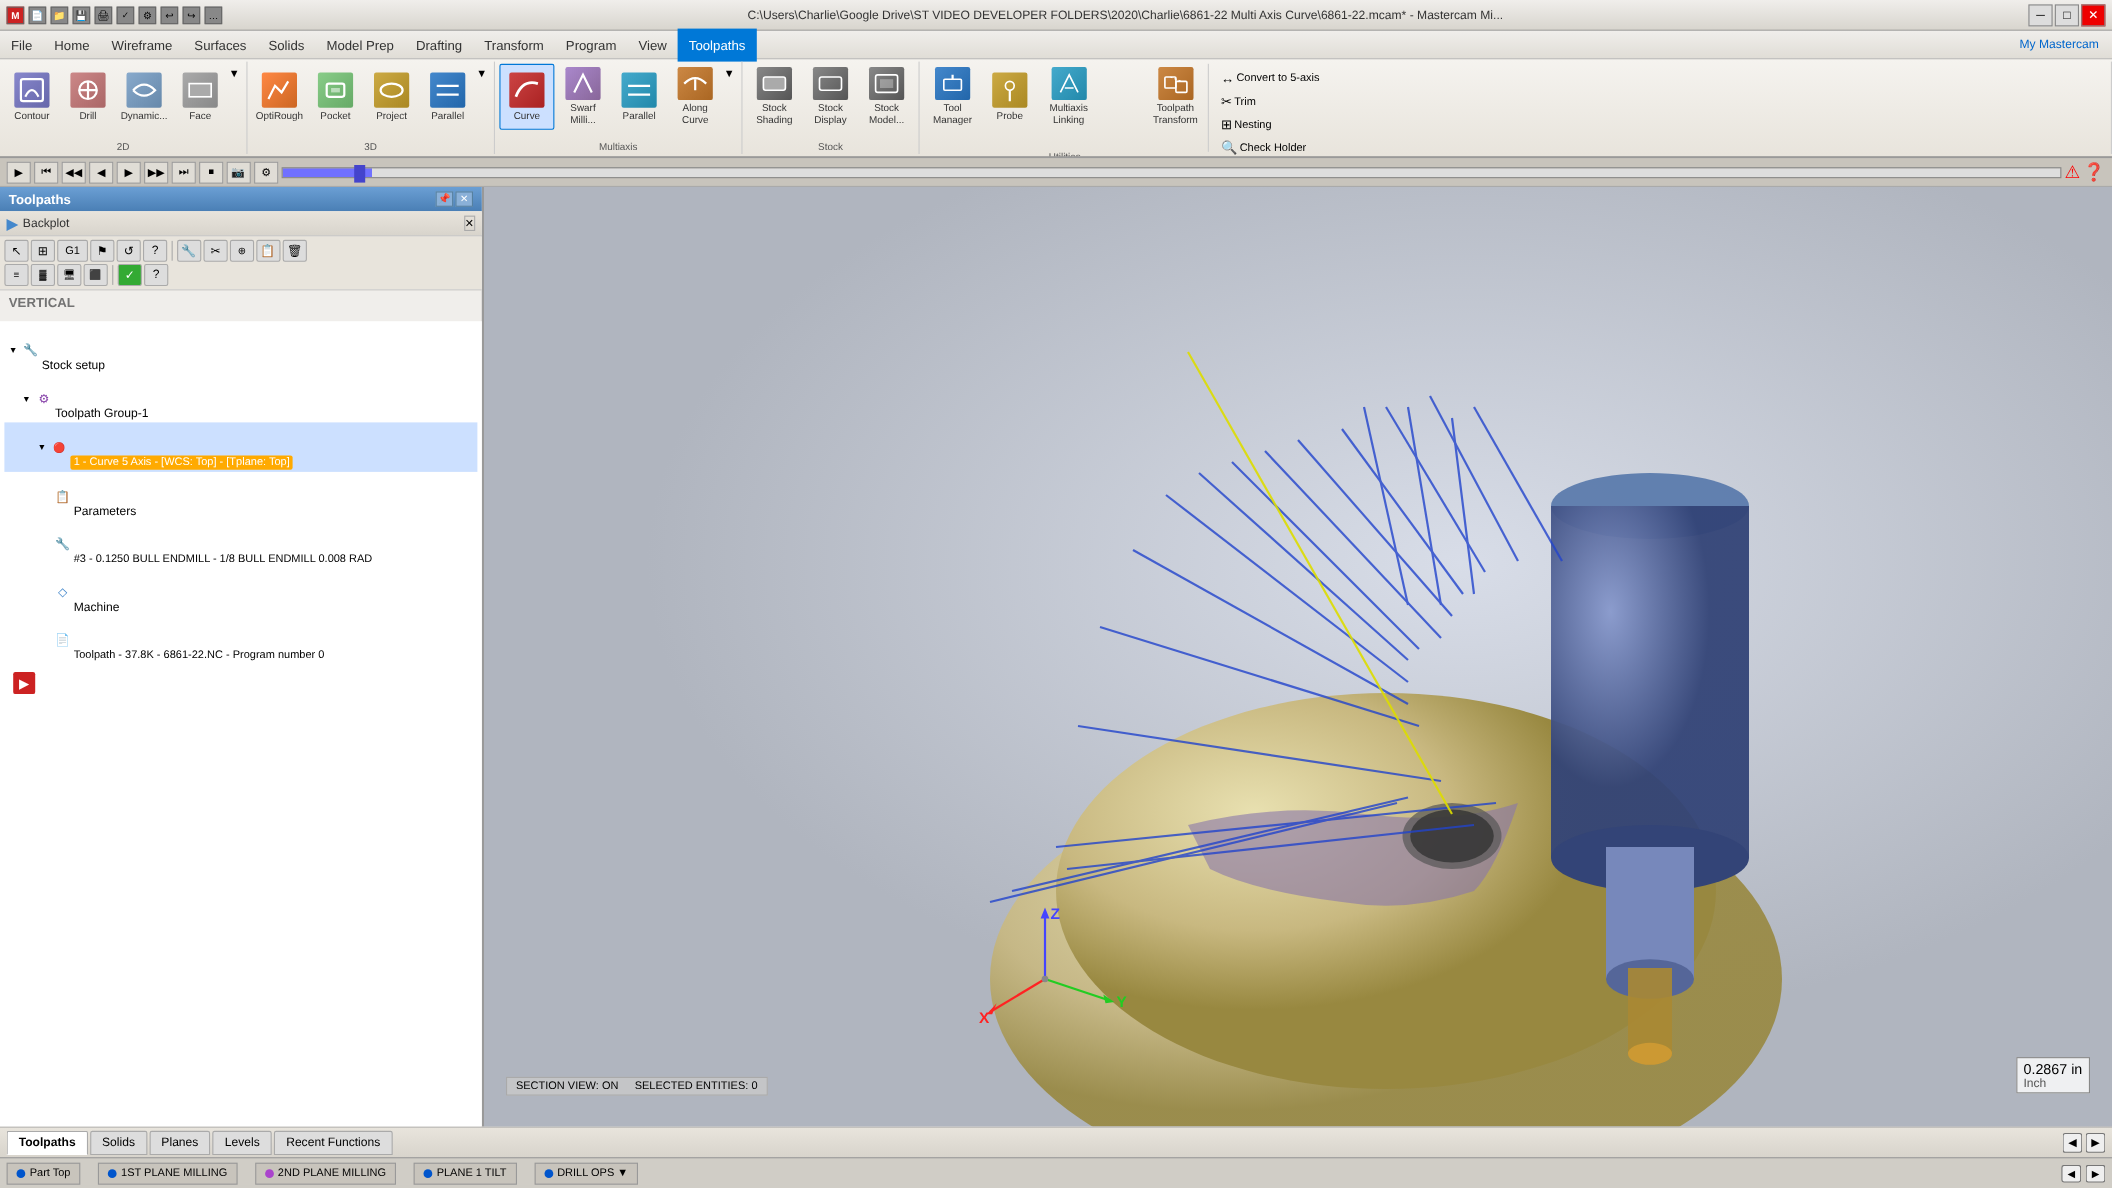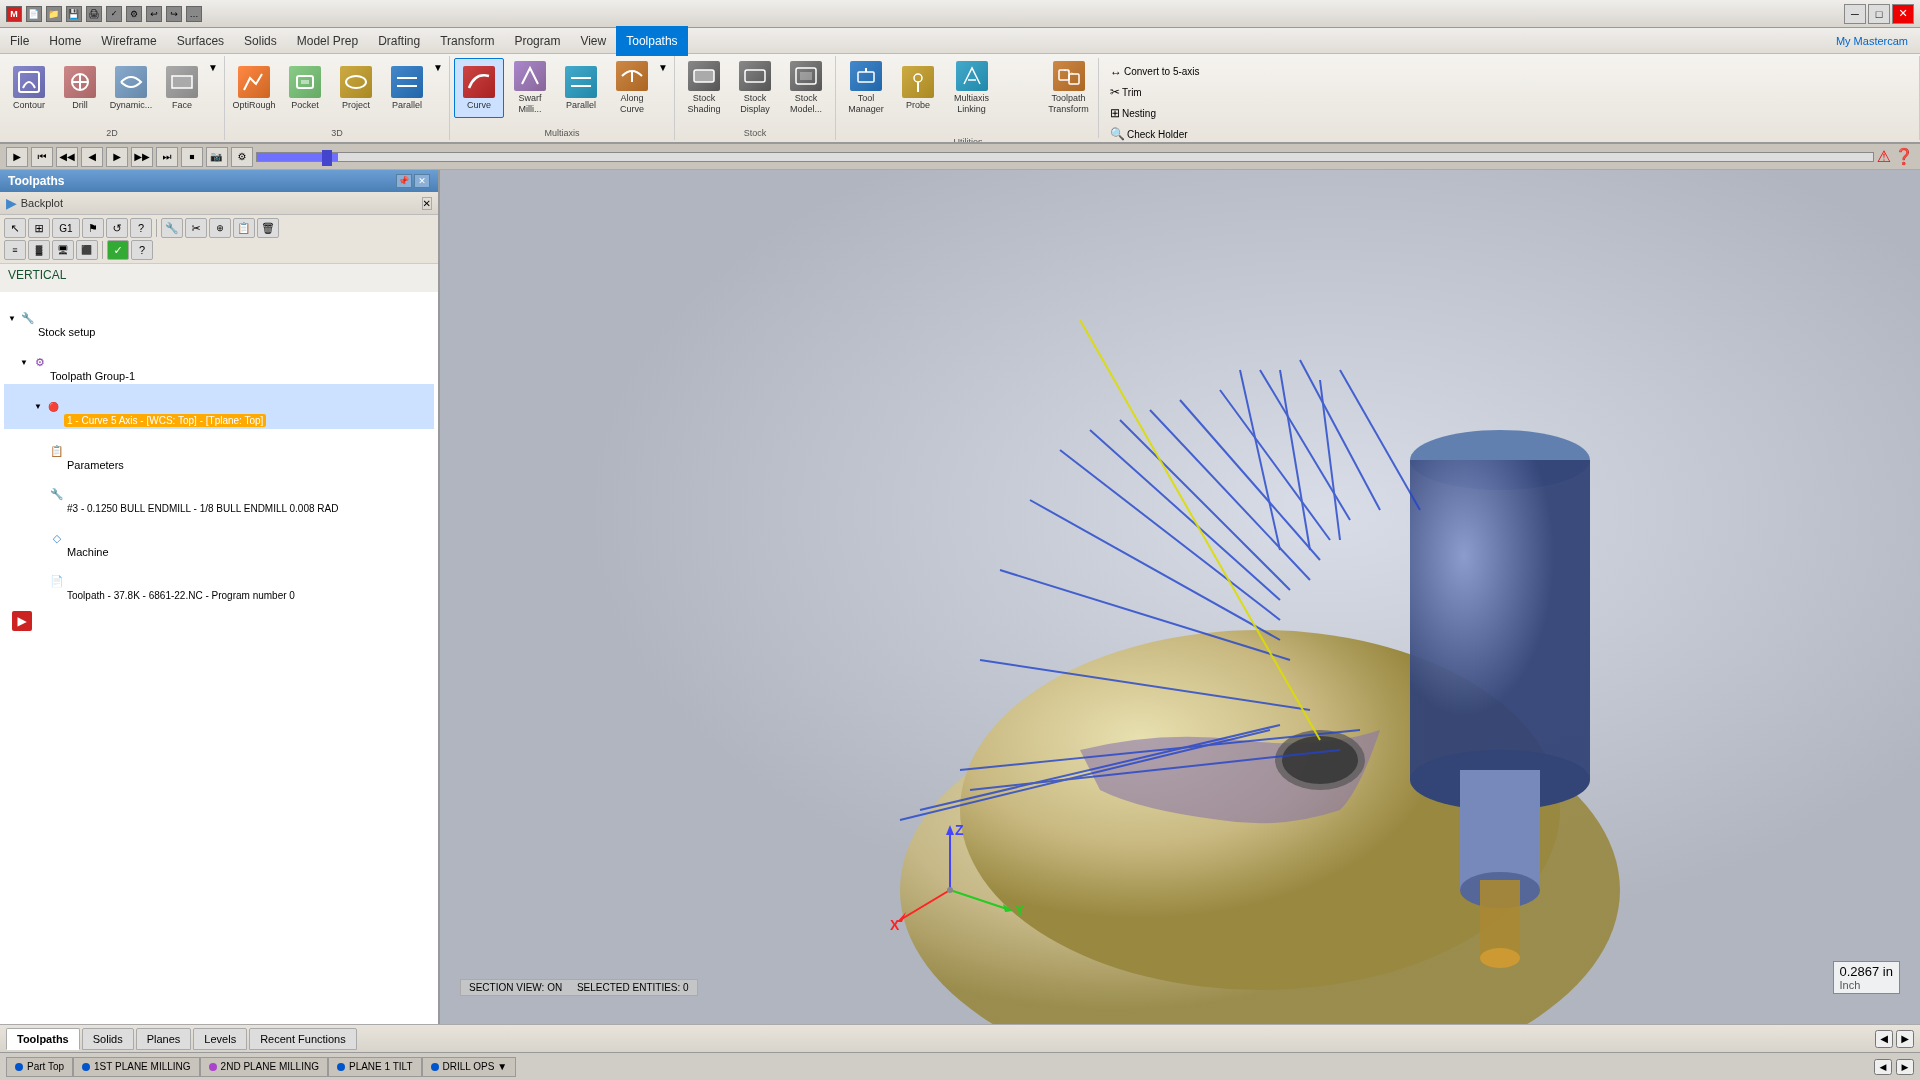--- a/index.html
+++ b/index.html
@@ -196,21 +196,21 @@
     .bottom-tab.active { background: #fff; border-bottom-color: #fff; font-weight: bold; }
 
     
     #status-tabs {
       height: 28px;
       background: #d0cdc6;
       border-top: 1px solid #999;
       display: flex;
       align-items: center;
       padding: 0 6px;
-      gap: 0;
+      gap: 16px;
       overflow: hidden;
     }
     .status-tab {
       padding: 1px 8px;
       height: 20px;
       display: flex;
       align-items: center;
       background: #c8c4bc;
       border: 1px solid #999;
       cursor: pointer;
@@ -283,20 +283,21 @@
     <div class="tb-icon">📄</div>
     <div class="tb-icon">📁</div>
     <div class="tb-icon">💾</div>
     <div class="tb-icon">🖨</div>
     <div class="tb-icon" style="font-size:8px;">✓</div>
     <div class="tb-icon">⚙</div>
     <div class="tb-icon">↩</div>
     <div class="tb-icon">↪</div>
     <div class="tb-icon">…</div>
   </div>
+  <div id="titlebar-title" style="font-size:11px; color:#333;">C:\Users\Charlie\Google Drive\ST VIDEO DEVELOPER FOLDERS\2020\Charlie\6861-22 Multi Axis Curve\6861-22.mcam* - Mastercam Mi...</div>
   <div id="titlebar-controls">
     <button>─</button>
     <button>□</button>
     <button style="background:#e00;color:white;">✕</button>
   </div>
 </div>
 
 <div id="menubar">
   <div class="menu-item">File</div>
   <div class="menu-item">Home</div>
@@ -591,21 +592,21 @@
         <button class="tp-btn" style="font-size:9px;">▓</button>
         <button class="tp-btn" style="font-size:9px;">🖥</button>
         <button class="tp-btn" style="font-size:9px;">⬛</button>
         <div class="tp-separator"></div>
         <button class="tp-btn color-blue" style="background:#33aa33;color:white;">✓</button>
         <button class="tp-btn">?</button>
       </div>
     </div>
 
     <div style="position:relative;height:28px;padding:4px 8px;">
-      <span style="font-size:12px;color:#14532d;font-weight:normal;">VERTICAL</span>
+      <span style="font-size:12px;color:#737373;font-weight:bold;">VERTICAL</span>
     </div>
 
     <div id="toolpaths-tree">
 
       <div class="tree-item" style="padding-left:4px;">
         <span class="tree-arrow">▼</span>
         <span class="tree-icon" style="color:#888;">🔧</span>
         <span class="tree-label">Stock setup</span>
       </div>
 

